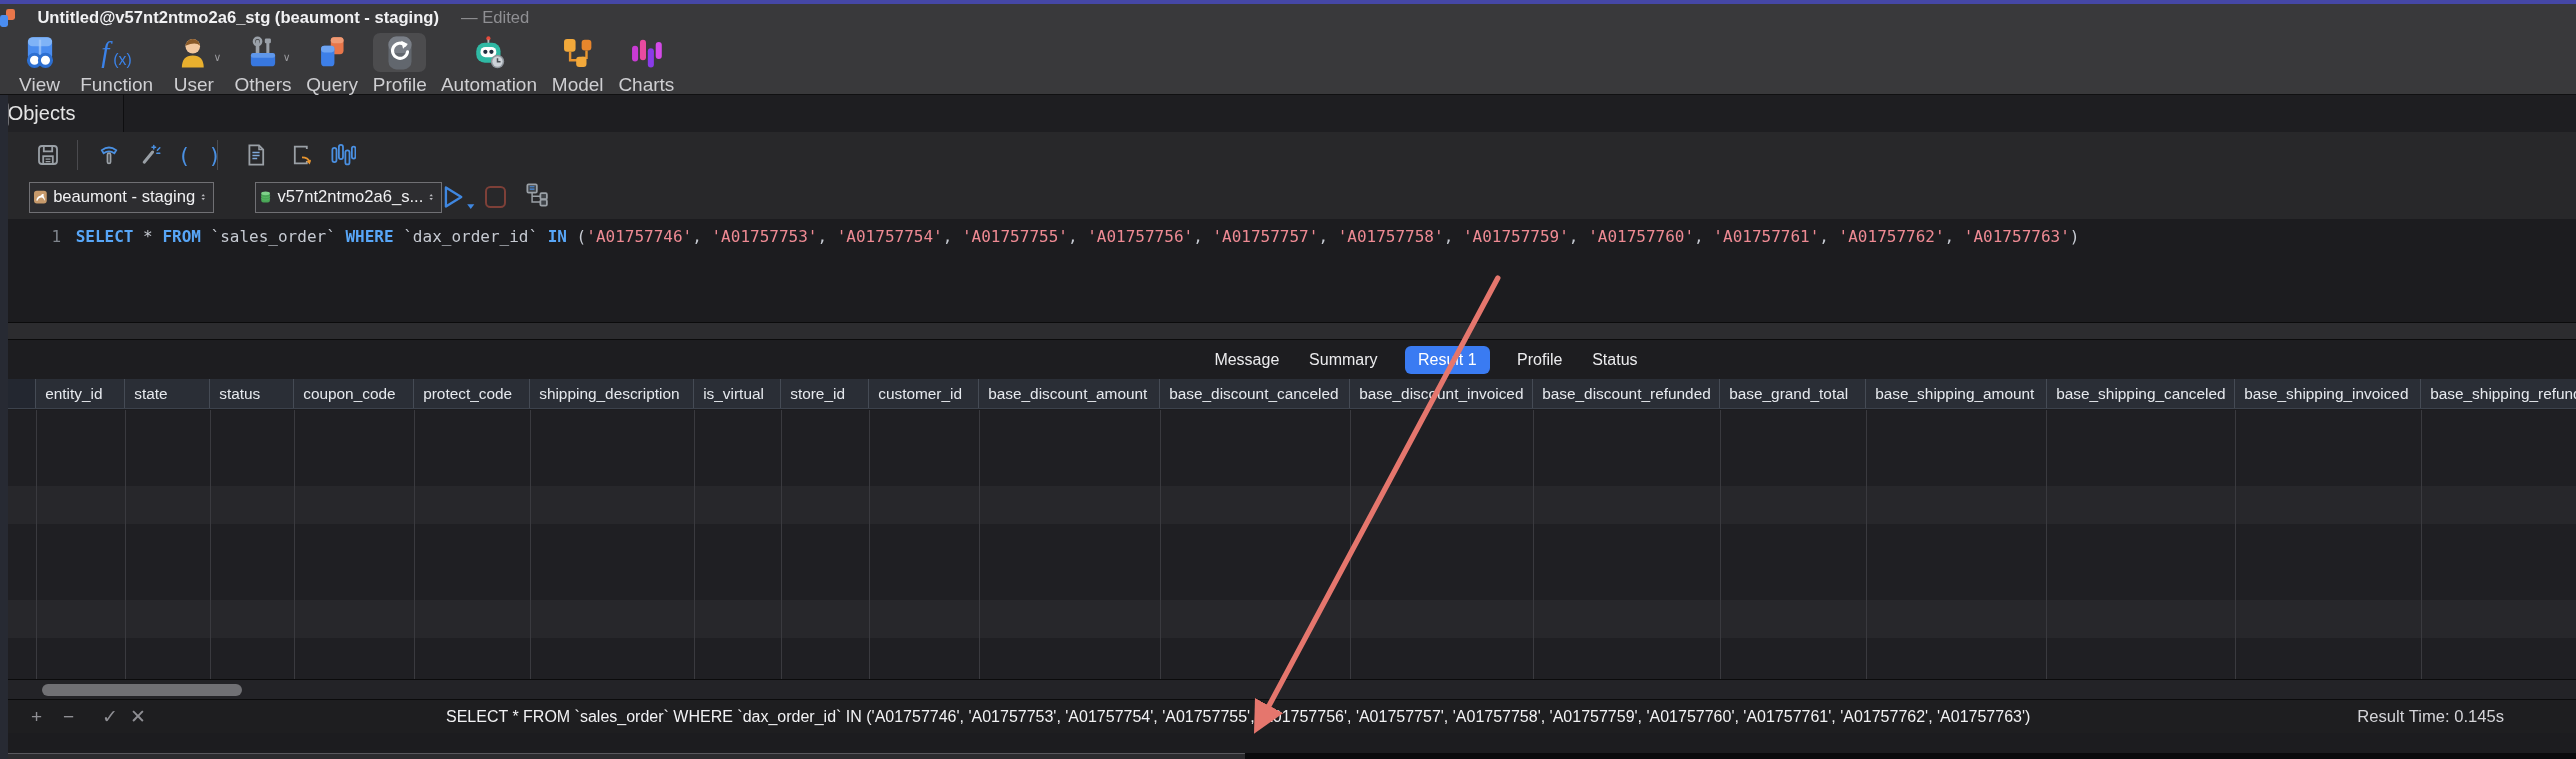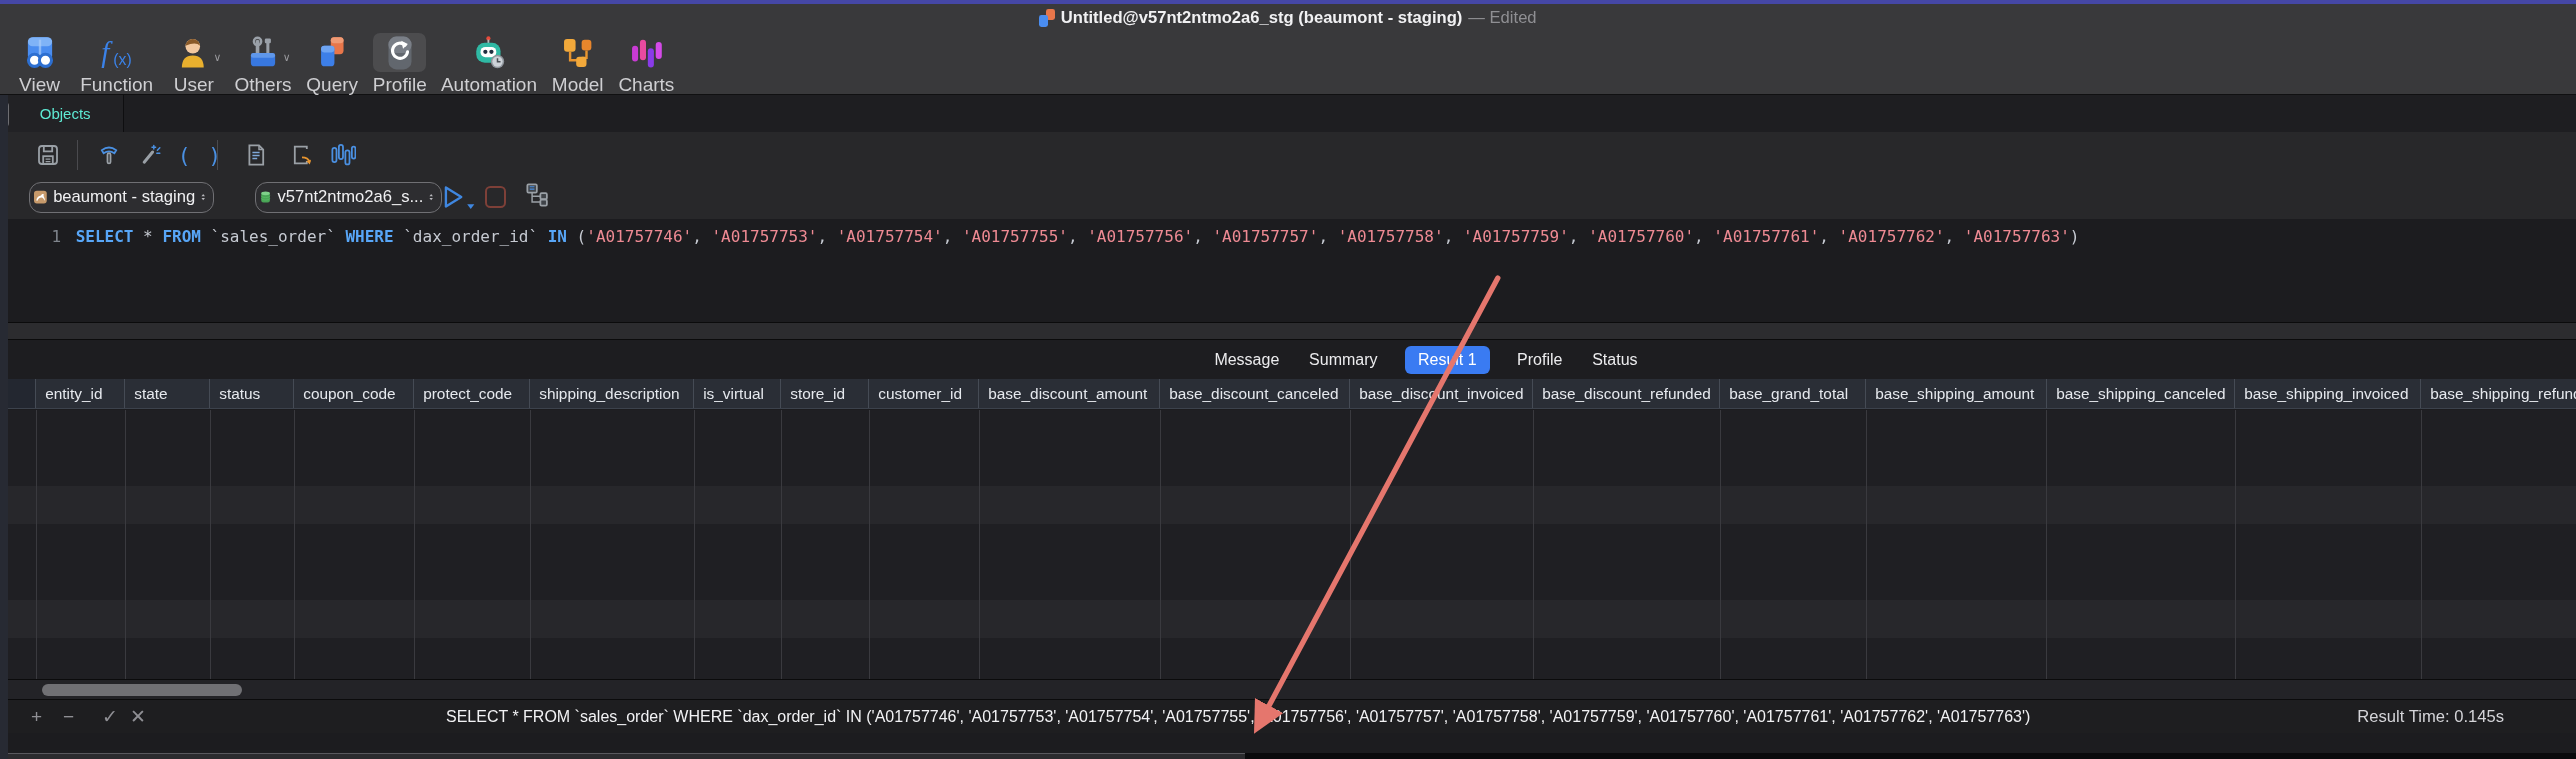--- a/index.html
+++ b/index.html
@@ -6,49 +6,49 @@
   html,body { background:#000; }
   #app {
     position:relative; width:2576px; height:760px; overflow:hidden;
     background:#1c1c1f; font-family:"Liberation Sans", sans-serif;
     color:#e8e8ea; -webkit-font-smoothing:antialiased;
   }
   
   .top-strip { position:absolute; left:0; top:0; width:100%; height:4.1px; background:#4547a6; }
   
   .chrome { position:absolute; left:0; top:4.1px; width:100%; height:91px; background:#39393b; border-bottom:0.6px solid #101011; }
-  .title-row { height:27px; display:flex; align-items:center; justify-content:center; gap:6px; }
+  .title-row { height:27px; display:flex; align-items:center; gap:22px; }
   .title-row .t-main { font-size:16.6px; font-weight:bold; color:#f1f1f3; }
   .title-row .t-edited { font-size:16.6px; color:#8f8f93; }
   .doc-ico { width:15.4px; height:18px; position:relative; flex:0 0 auto; }
   .doc-ico .back { position:absolute; right:0; top:0; width:9px; height:11.3px; border-radius:2.4px; background:#e8764a; }
   .doc-ico .front { position:absolute; left:0; bottom:0; width:8.3px; height:12px; border-radius:2.4px; background:#4a8df0; }
   .toolbar-row { display:flex; align-items:flex-start; padding-left:13px; gap:14.2px; margin-top:2.4px; }
   .tb-item { display:flex; flex-direction:column; align-items:center; gap:2.4px; min-width:36px; cursor:default; }
   .tb-iconwrap { height:39px; display:flex; align-items:center; justify-content:center; padding:2.4px 9.5px; border-radius:7.1px; position:relative; }
   .tb-iconwrap.selected { background:#4c4c4e; }
   .tb-label { font-size:19px; color:#cfcfd2; line-height:1; }
   .tb-chev { position:absolute; right:-1.2px; bottom:8.3px; font-size:10.7px; color:#9a9a9e; }
   
   .tabbar { position:absolute; left:0; top:95px; width:100%; height:37px; background:#1e1e21; display:flex; }
   .edge-pill { position:absolute; left:1.2px; top:7.1px; width:8.3px; height:25px; border-radius:4.1px; background:#6e6e72; }
-  .tab { height:100%; display:flex; align-items:center; justify-content:center; gap:7.1px; background:#222225; border-right:1.2px solid #0e0e10; font-size:15px; color:#5eead4; }
+  .tab { height:100%; display:flex; align-items:center; gap:7.1px; background:#222225; border-right:1.2px solid #0e0e10; font-size:20px; color:#e5e5e5; }
   .tab.first { margin-left:7.7px; width:116px; }
   .tab.mid { width:260px; }
   .tab.active { width:261px; background:#2e2e31; }
   .tbl-ico { width:16.6px; height:19px; border-radius:4.1px; background:linear-gradient(180deg,#85b4f5 0 6px,#4a8df0 6px); position:relative; }
   .tbl-ico:before { content:""; position:absolute; left:2.4px; top:8.3px; width:12px; height:1.8px; background:#cfe2fb; box-shadow:0 4.1px 0 #cfe2fb; }
   
   .queryband { position:absolute; left:7.7px; top:132px; width:2568px; height:88px; background:#28282a; }
   .qicons { position:relative; height:46px; }
   .qi { position:absolute; top:10.7px; height:25px; display:flex; align-items:center; }
   .qsep { position:absolute; top:8.3px; width:1.2px; height:30px; background:#4a4a4e; }
   .parens { font-family:"DejaVu Sans Mono", monospace; font-size:21.3px; color:#4a90e2; letter-spacing:2.4px; }
   .connrow { position:relative; height:41px; }
-  .dd { position:absolute; top:3.6px; height:31px; border:1.2px solid #707074; border-radius:12px; display:flex; align-items:center; gap:6px; padding:0 7.1px 0 4.7px; background:#2d2d30; }
+  .dd { position:absolute; top:3.6px; height:31px; border:1.2px solid #707074; border-radius:0; display:flex; align-items:center; gap:6px; padding:0 7.1px 0 4.7px; background:#2d2d30; }
   .dd .dd-label { font-size:16.6px; color:#f0f0f2; white-space:nowrap; }
   .runwrap { position:absolute; top:6px; display:flex; align-items:flex-end; }
   .stopbtn { position:absolute; top:8.3px; width:21.3px; height:21.3px; border:2.4px solid #7e4038; border-radius:5.3px; }
   
   .editor { position:absolute; left:7.7px; top:219px; width:2568px; height:103px; background:#1c1c1f; font-family:"DejaVu Sans Mono", monospace; font-size:16px; }
   .ed-line { position:absolute; top:8.3px; left:0; width:100%; white-space:nowrap; }
   .lineno { position:absolute; left:28.5px; width:25px; text-align:right; color:#7f848c; }
   .code { position:absolute; left:68px; }
   .tok-keyword { color:#58a6f7; font-weight:bold; }
   .tok-plain { color:#c6cad2; }

